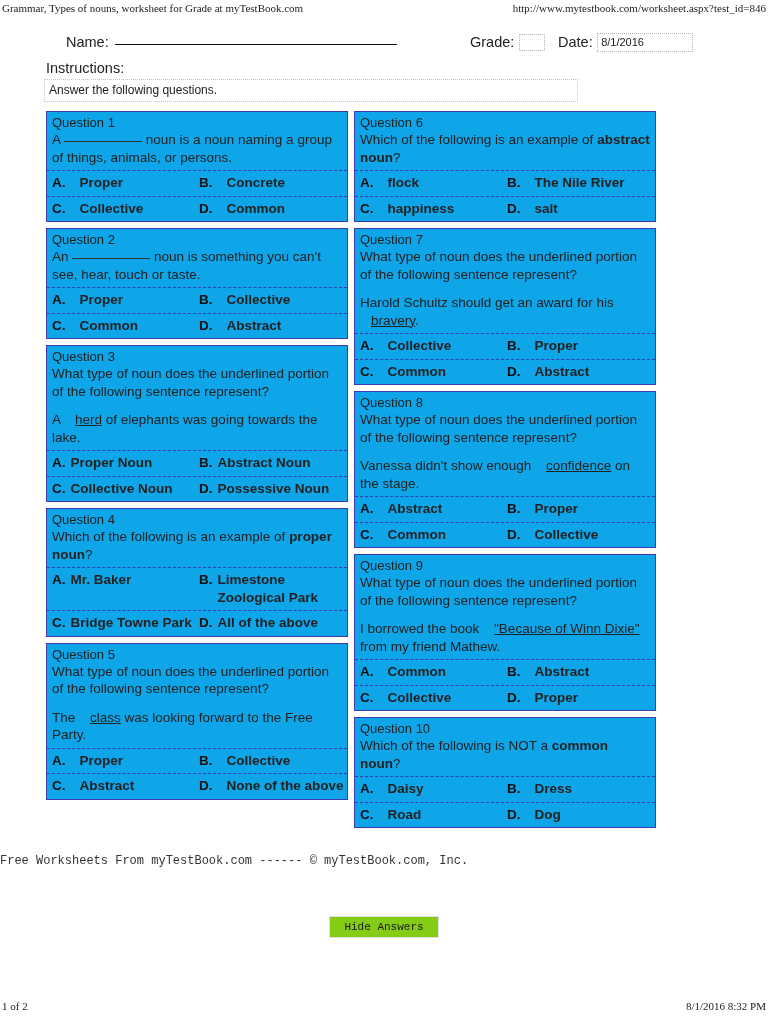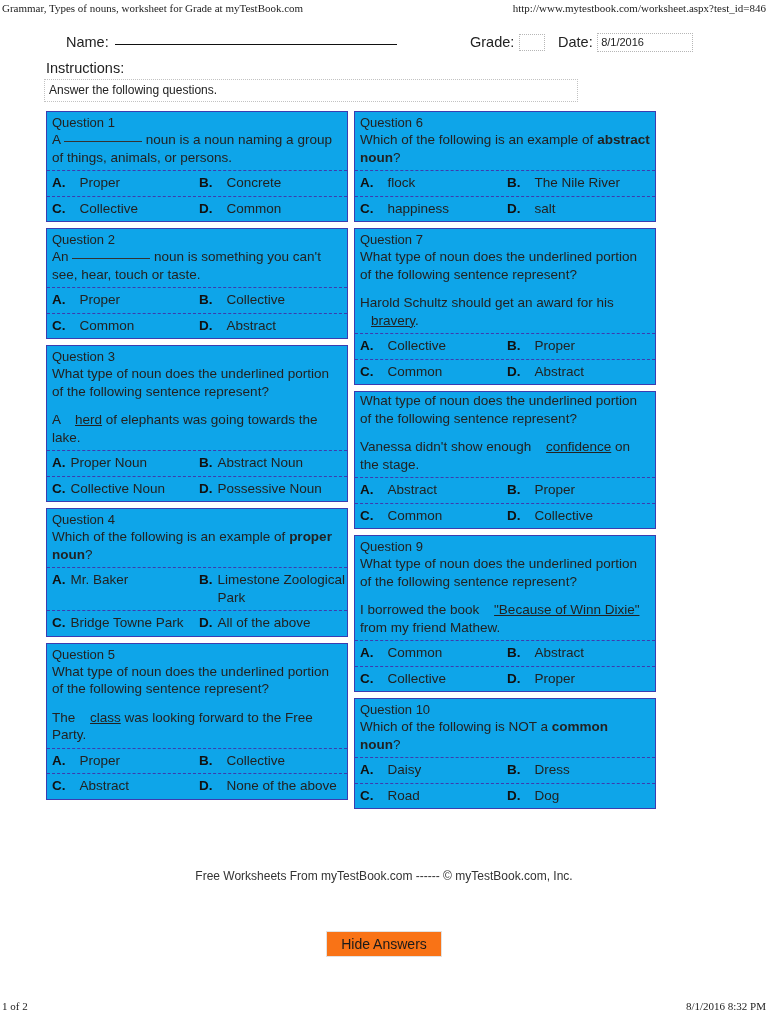--- a/index.html
+++ b/index.html
@@ -178,45 +178,46 @@
     box-sizing: border-box;
   }
   .acell.w1 { width: 50%; padding-left: 5px; }
   .acell.w2 { width: 50%; padding-left: 2px; }
   .acell .ltr {
     font-weight: bold;
     color: #111;
     flex: 0 0 auto;
     margin-right: 7px;
   }
-  .acell .atxt { flex: 1 1 auto; }
+  .acell .atxt { flex: 1 1 auto; font-weight: bold; }
 
   
   .acell.tight .ltr { margin-right: 5px; }
   .acell.wide .ltr { margin-right: 14px; }
 
   
   .ws-footer {
-    text-align: center;
+    text-align: left;
     font-size: 12px;
     color: #333;
-    margin-top: 18px;
+    margin-top: 3px;
+    font-family: Liberation Mono, monospace;
   }
   .hide-answers-wrap {
     text-align: center;
     margin-top: 48px;
   }
   .hide-answers {
     display: inline-block;
-    background: #f97316;
+    background: #84cc16;
     border: 1px solid #e2e2e2;
-    font-size: 14px;
+    font-size: 11px;
     color: #1a1a1a;
     padding: 4px 14px;
-    font-family: Liberation Sans, sans-serif;
+    font-family: Liberation Mono, monospace;
   }
 </style>
 </head>
 <body>
 
 <div class="print-header">
   <span class="ph-left">Grammar, Types of nouns, worksheet for Grade at myTestBook.com</span>
   <span class="ph-right">http://www.mytestbook.com/worksheet.aspx?test_id=846</span>
 </div>
 
@@ -415,20 +416,21 @@
               <span class="atxt">Common</span>
             </div>
           <div class="acell w2 wide">
               <span class="ltr">D.</span>
               <span class="atxt">Abstract</span>
             </div>
         </div>
       </div>
 
       <div class="qbox">
+        <div class="qnum">Question 8</div>
         <div class="qtext"><span>What type of noun does the underlined portion of the following sentence represent?</span><span class="gap"></span><span>Vanessa didn't show enough </span><span class="u">confidence</span><span> on the stage.</span></div>
         <div class="arow">
           <div class="acell w1 wide">
               <span class="ltr">A.</span>
               <span class="atxt">Abstract</span>
             </div>
           <div class="acell w2 wide">
               <span class="ltr">B.</span>
               <span class="atxt">Proper</span>
             </div>

